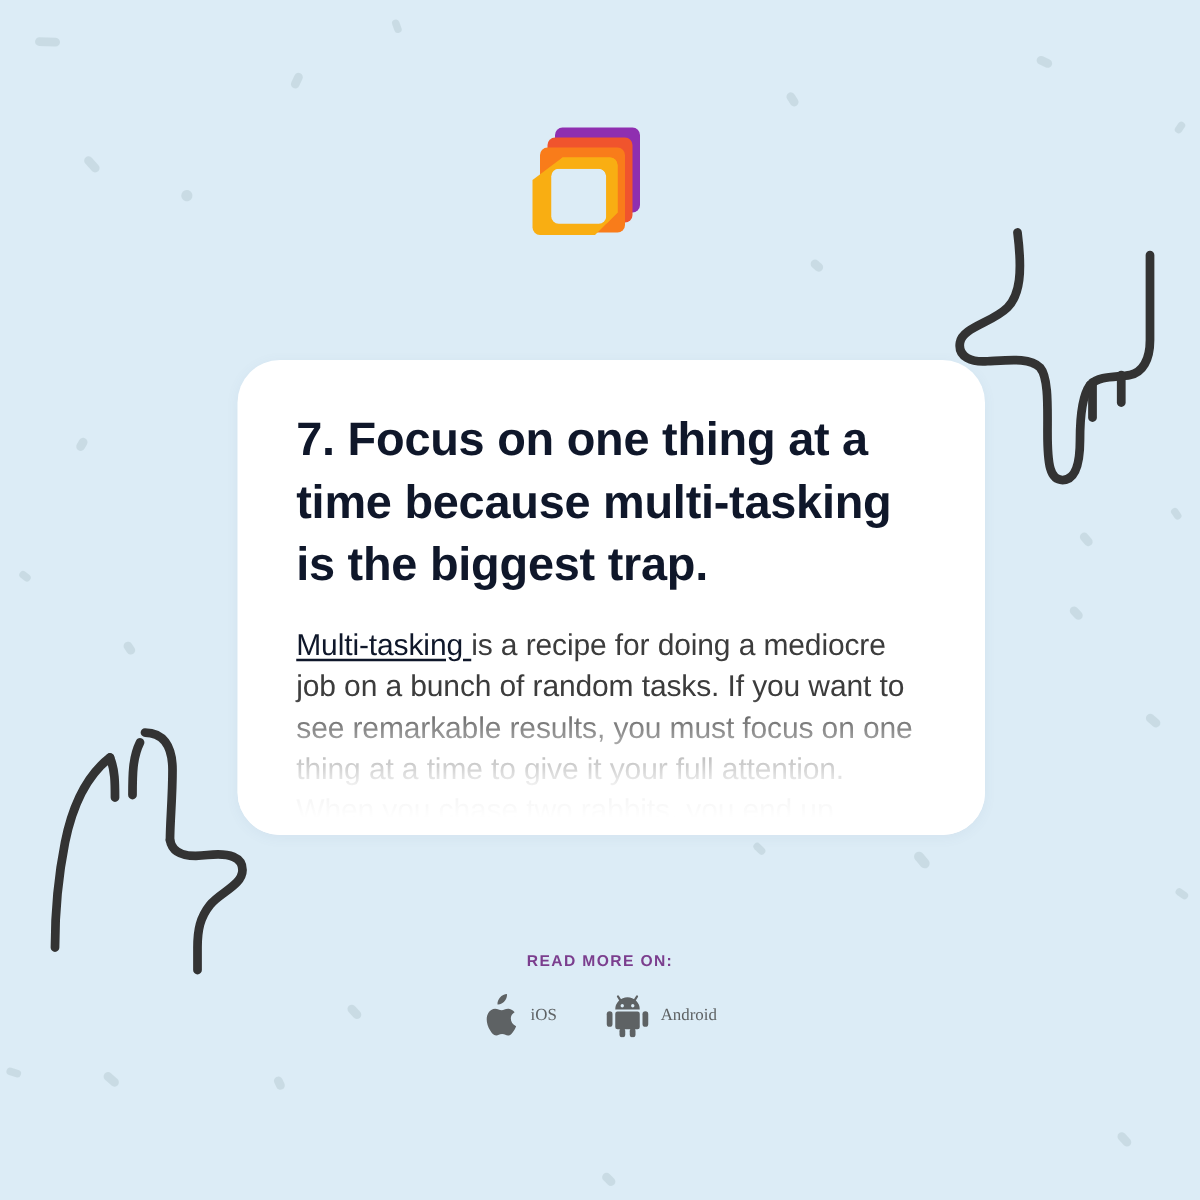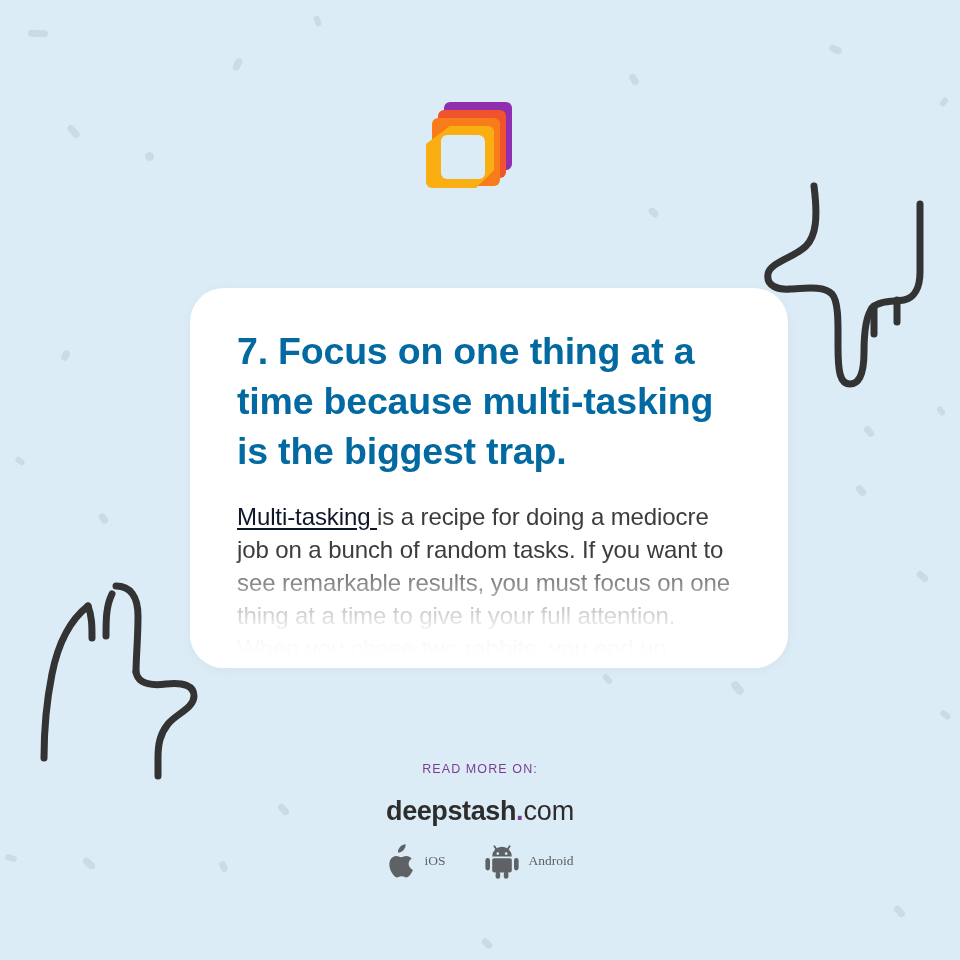--- a/index.html
+++ b/index.html
@@ -64,21 +64,21 @@
     box-shadow: 0 2px 10px rgba(80,110,130,.06);
   }
   .card-inner {
     padding: 38px 46px 0 47px;
   }
   .card-title {
     margin: 0;
     font-size: 37.5px;
     line-height: 50px;
     font-weight: bold;
-    color: #0369a1;
+    color: #0f172a;
     letter-spacing: -.2px;
   }
   .card-body {
     margin: 24px 0 0 0;
     font-size: 24px;
     line-height: 33px;
     color: #3c3c3c;
     letter-spacing: -.1px;
   }
   .card-body .lead {
@@ -103,21 +103,21 @@
   
   .footer {
     position: absolute;
     left: 0;
     right: 0;
     top: 762px;
     text-align: center;
   }
   .read-more {
     font-size: 12.5px;
-    font-weight: normal;
+    font-weight: bold;
     letter-spacing: 1.1px;
     color: #7b3e8e;
     margin: 0;
   }
   .brand {
     margin-top: 22px;
     font-size: 27px;
     color: #2d2d2d;
     line-height: 1;
   }
@@ -216,21 +216,20 @@
     <div class="card-inner">
       <h1 class="card-title">7. Focus on one thing at a time because multi-tasking is the biggest trap.</h1>
       <p class="card-body"><span class="lead">Multi-tasking </span><span>is a recipe for doing a mediocre job on a bunch of random tasks. If you want to see remarkable results, you must focus on one thing at a time to give it your full attention. When you chase two rabbits, you end up catching none of</span></p>
     </div>
     <div class="fade-mask"></div>
   </div>
 
   <div class="footer">
     <p class="read-more">READ MORE ON:</p>
 
-    <div class="brand"><span class="brand-main">deepstash</span><span class="brand-dot">.</span><span class="brand-tld">com</span></div>
 
     <div class="stores">
       <div class="store">
         <span>
           <svg width="29" height="35" viewBox="0 0 29 35">
             <path d="M19.6 0.2c.2 2.2-.7 4.3-2 5.8-1.3 1.6-3.5 2.8-5.6 2.6-.3-2.1.8-4.3 2-5.7C15.4 1.3 17.7.3 19.6.2z"></path>
             <path d="M26.9 25.9c-.6 1.5-.9 2.1-1.7 3.4-1.2 1.8-2.8 4.1-4.8 4.1-1.8 0-2.3-1.2-4.7-1.2s-3 1.2-4.7 1.2c-2 .1-3.6-2-4.7-3.8C3 24.7 2.6 18.8 4.5 15.6c1.4-2.3 3.5-3.6 5.6-3.6 2.1 0 3.4 1.2 5.2 1.2 1.7 0 2.7-1.2 5.2-1.2 1.9 0 3.8 1 5.2 2.8-4.6 2.5-3.8 9 1.2 11.1z"></path>
           </svg>
         </span>
         <span class="store-label">iOS</span>

